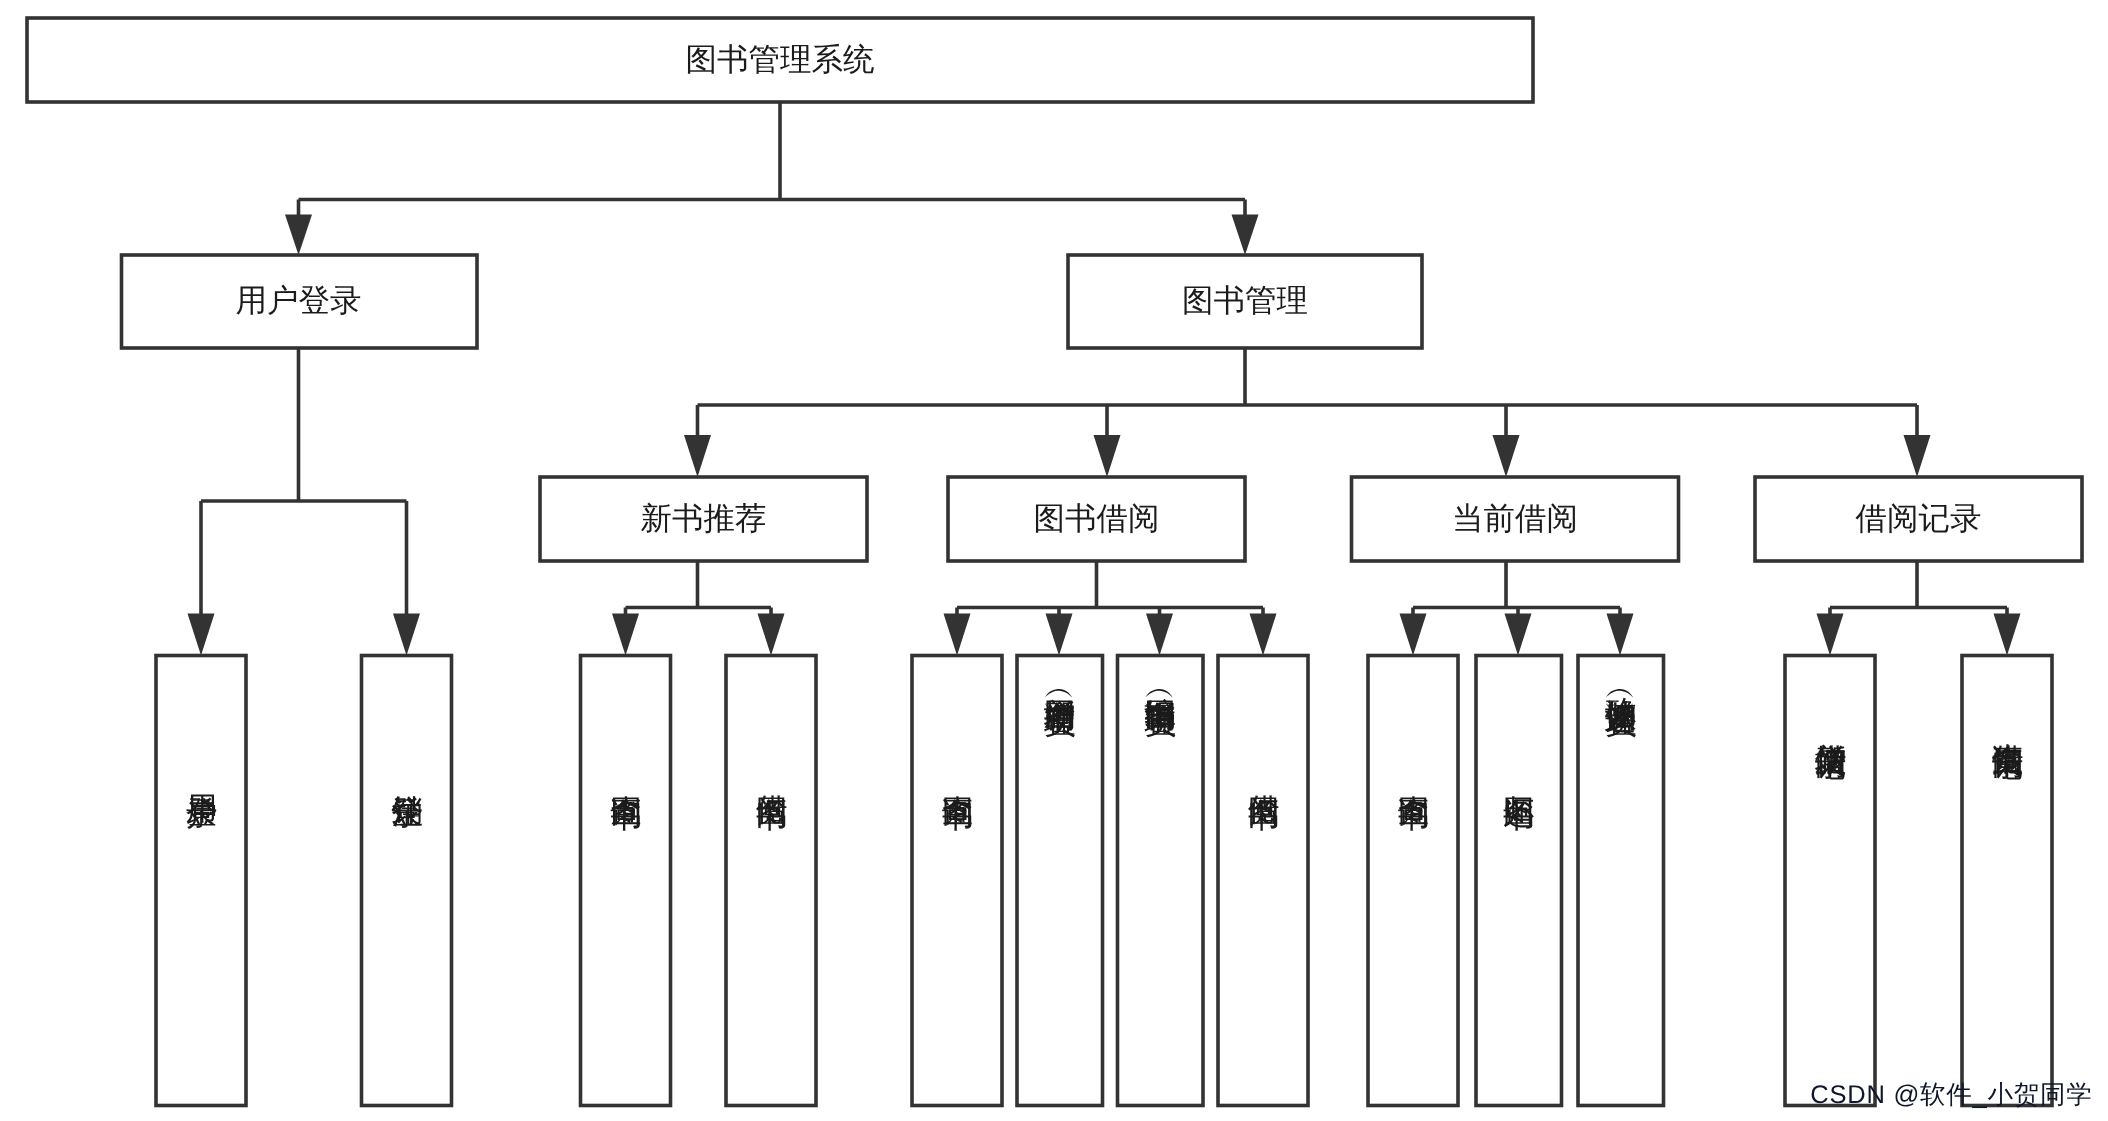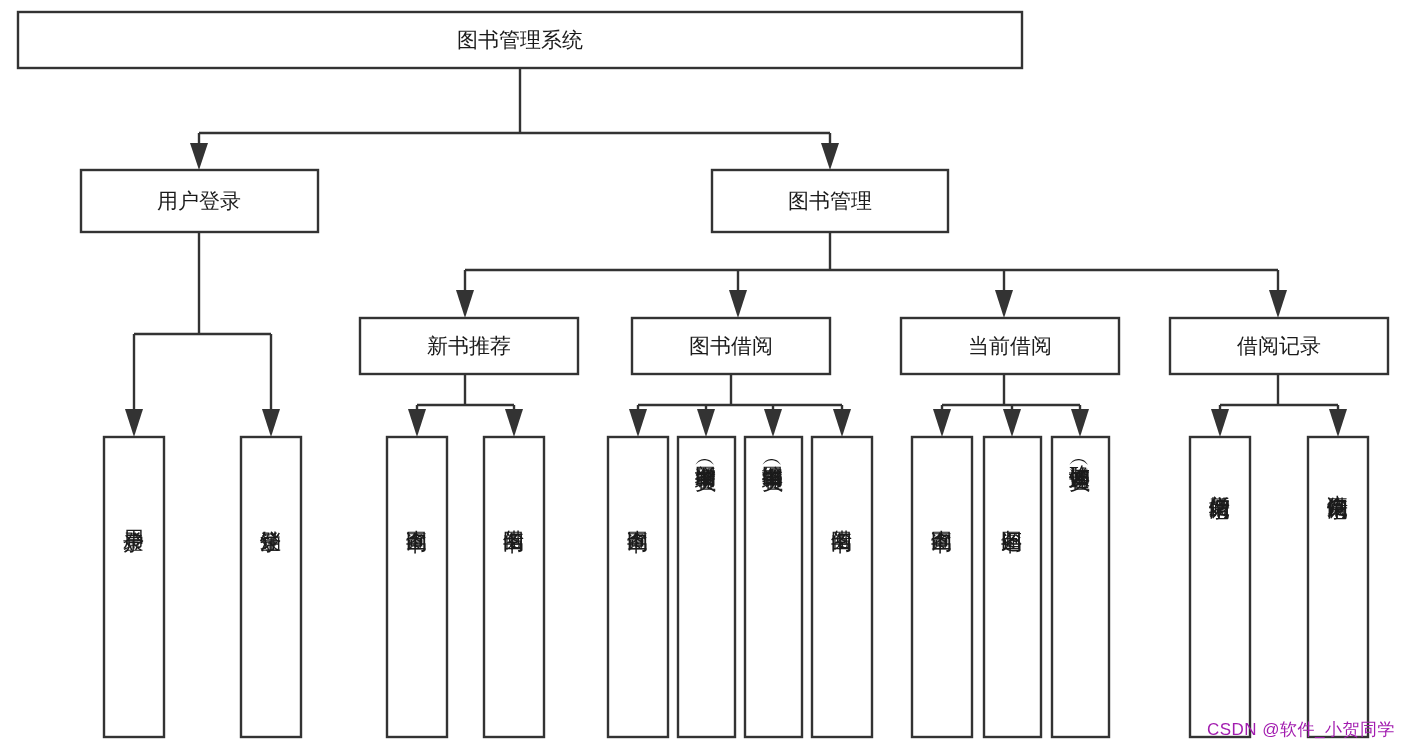--- a/index.html
+++ b/index.html
@@ -62,21 +62,21 @@
     line-height: 1;
     transform: translateX(-50%);
     pointer-events: none;
   }
   .watermark {
     position: absolute;
     right: 10px;
     bottom: 6px;
     font-family: "Liberation Sans", "DejaVu Sans", sans-serif;
     font-size: 17px;
-    color: #a21caf;
+    color: #0f172a;
     white-space: nowrap;
     letter-spacing: 0.5px;
   }
 </style>
 </head>
 <body>
 
 <div id="diagram-root">
 
   <svg id="flow-svg" viewBox="0 0 1405 747">

